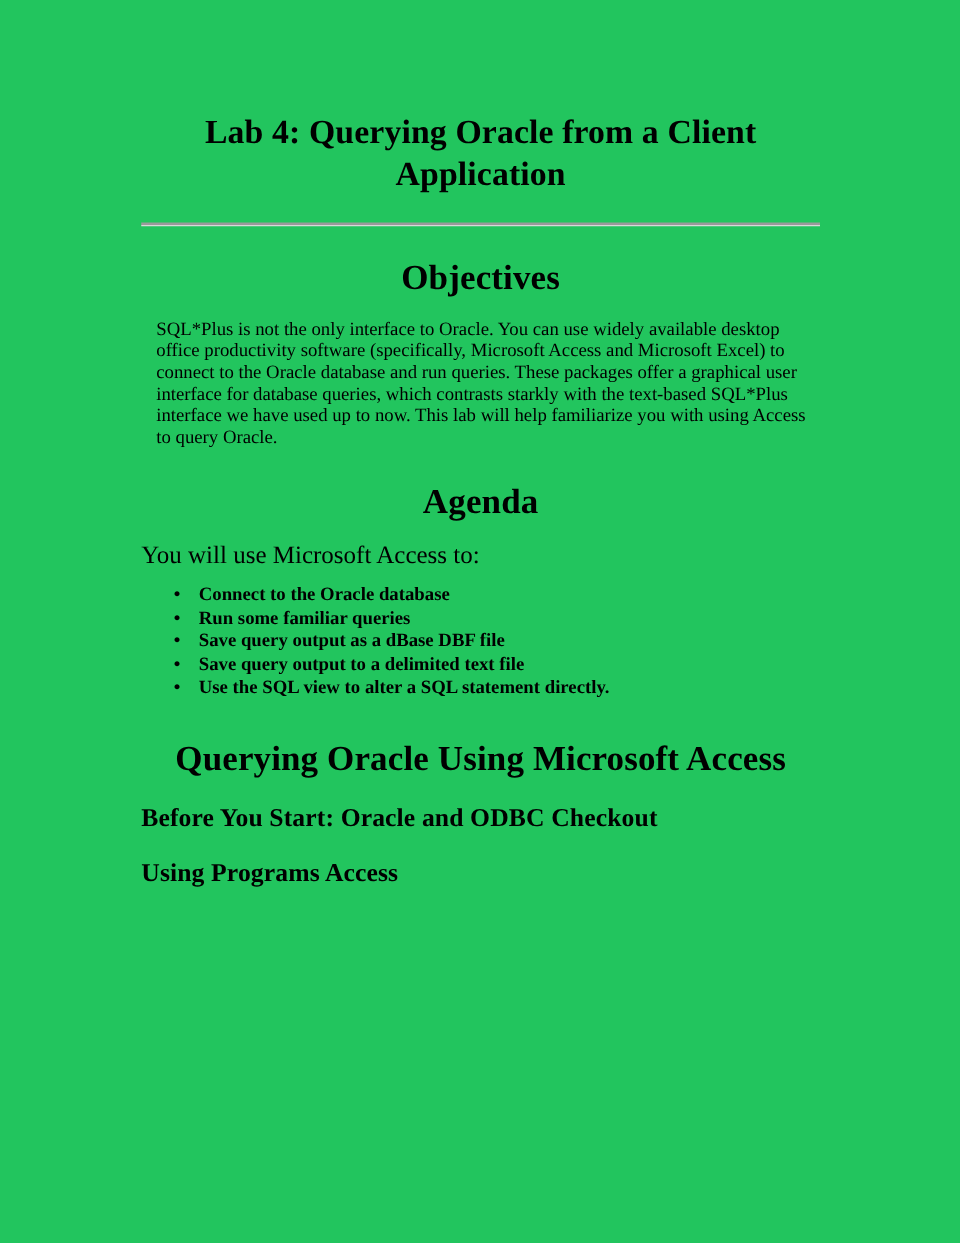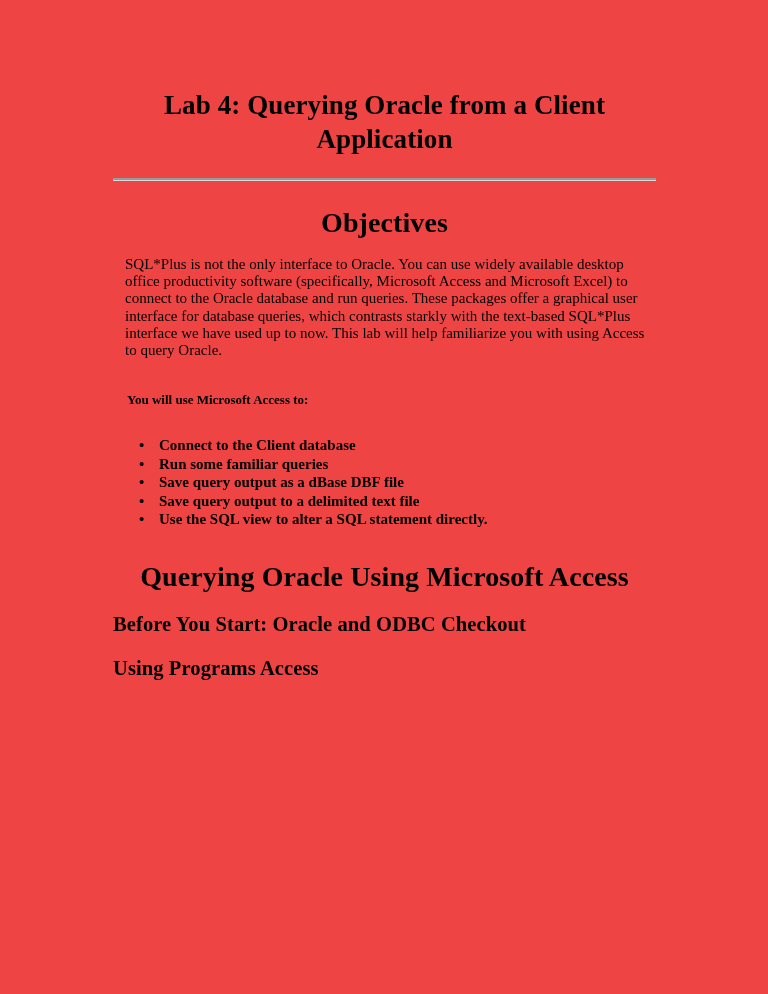--- a/index.html
+++ b/index.html
@@ -11,21 +11,21 @@
     width: 768px;
     height: 994px;
     font-family: "Liberation Serif", "DejaVu Serif", serif;
     color: #000000;
     -webkit-font-smoothing: antialiased;
   }
   .page {
     position: relative;
     width: 768px;
     height: 994px;
-    background: #ef4444;
+    background: #22c55e;
     overflow: hidden;
   }
   .content {
     position: absolute;
     left: 113px;
     top: 0;
     width: 543px;
   }
 
   
@@ -76,24 +76,24 @@
   .body-para {
     margin: 0;
     font-size: 15px;
     line-height: 17.2px;
     text-align: left;
   }
   .para-objectives { padding-top: 17px; margin-left: 12px; }
   .para-launch     { padding-top: 16px; }
 
   .lead-bold {
-    margin: 14px;
+    margin: 0;
     padding-top: 18px;
-    font-size: 13px;
-    font-weight: bold;
+    font-size: 20px;
+    font-weight: normal;
     line-height: 17.2px;
   }
 
   
   .agenda-list {
     margin: 0;
     padding-top: 14px;
     padding-left: 0;
     list-style: none;
   }
@@ -122,27 +122,28 @@
   <div class="content">
 
     <h1 class="doc-title">Lab 4: Querying Oracle from a Client Application</h1>
 
     <hr class="divider">
 
     <h2 class="h1-section h1-objectives">Objectives</h2>
 
     <p class="body-para para-objectives">SQL*Plus is not the only interface to Oracle. You can use widely available desktop office productivity software (specifically, Microsoft Access and Microsoft Excel) to connect to the Oracle database and run queries. These packages offer a graphical user interface for database queries, which contrasts starkly with the text-based SQL*Plus interface we have used up to now. This lab will help familiarize you with using Access to query Oracle.</p>
 
+    <h2 class="h1-section h1-agenda">Agenda</h2>
 
     <p class="lead-bold">You will use Microsoft Access to:</p>
 
     <ul class="agenda-list">
       <li>
         <span class="bullet-glyph">•</span>
-        <span>Connect to the Client database</span>
+        <span>Connect to the Oracle database</span>
       </li>
       <li>
         <span class="bullet-glyph">•</span>
         <span>Run some familiar queries</span>
       </li>
       <li>
         <span class="bullet-glyph">•</span>
         <span>Save query output as a dBase DBF file</span>
       </li>
       <li>

